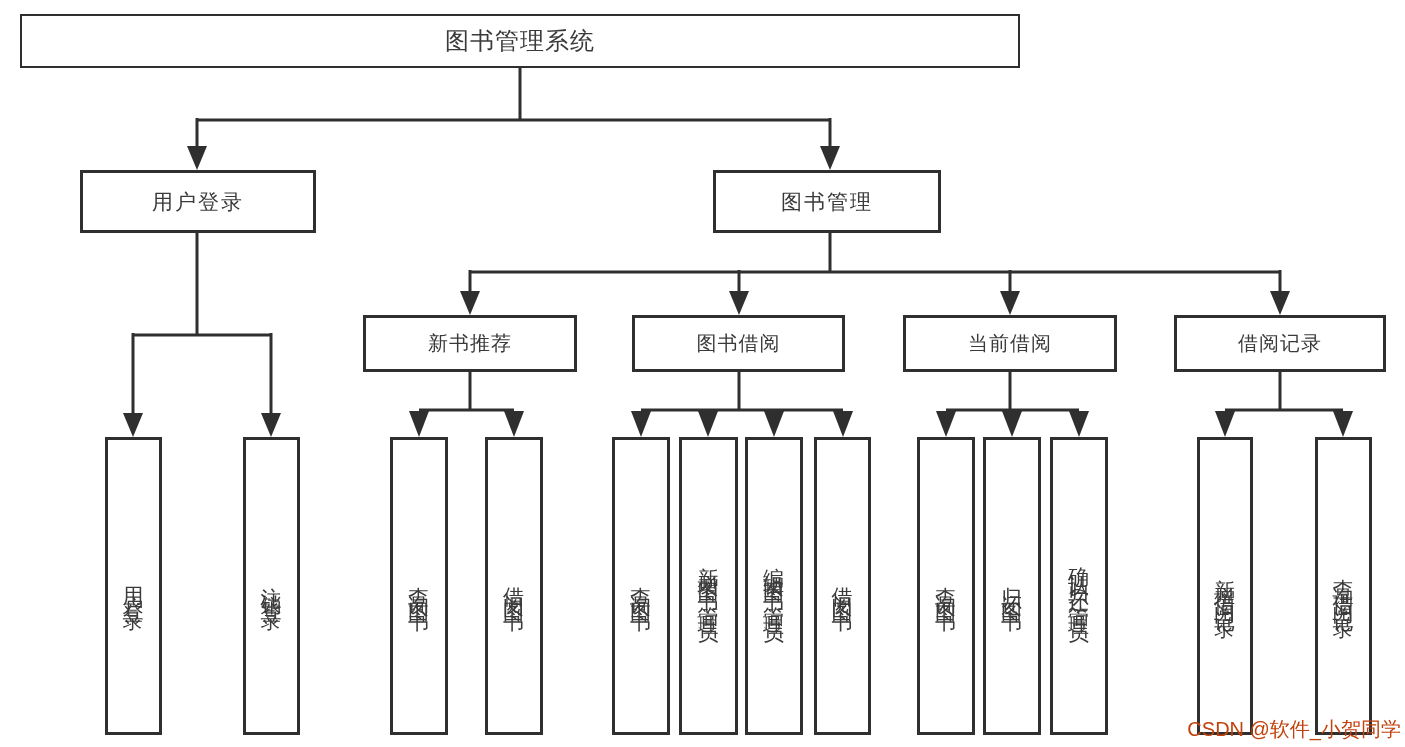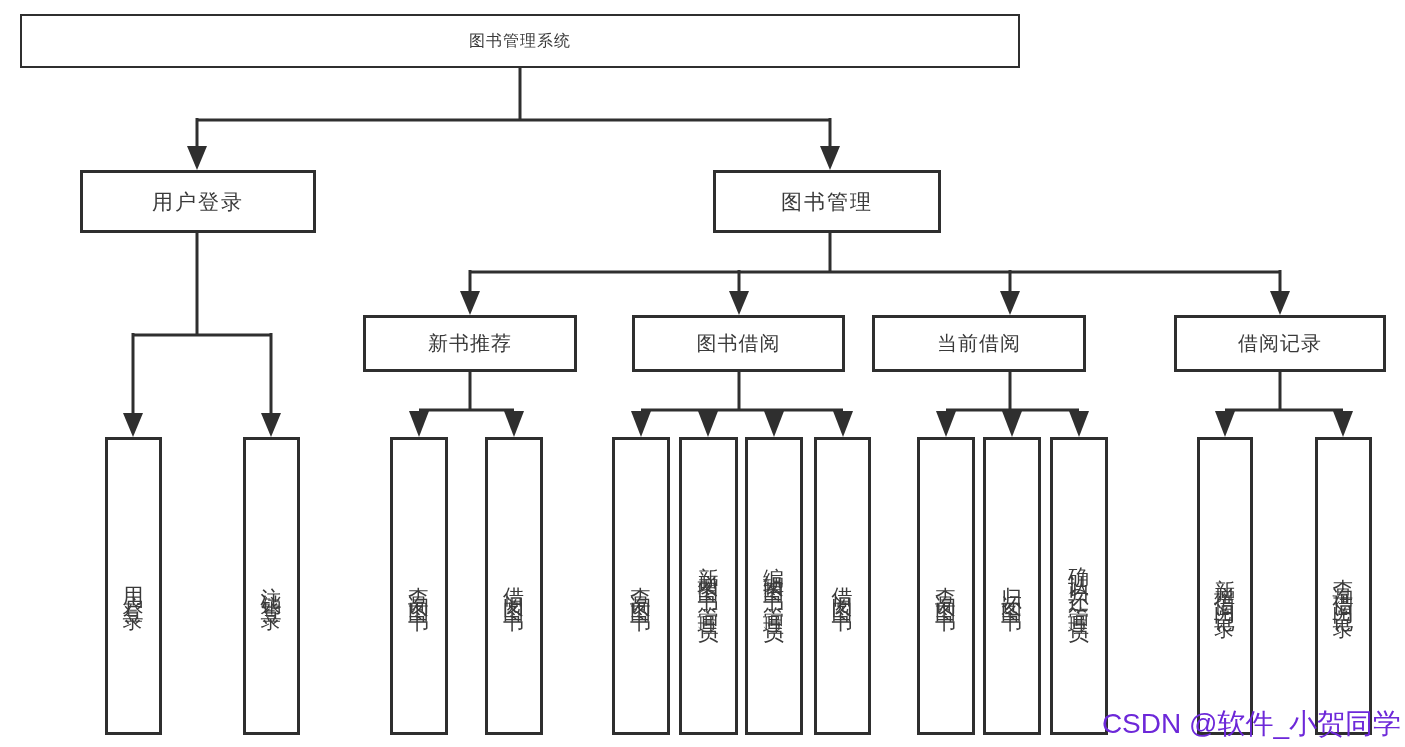--- a/index.html
+++ b/index.html
@@ -26,21 +26,21 @@
     position: absolute;
     box-sizing: border-box;
     background: #ffffff;
     border: 3px solid #2f2f2f;
     display: flex;
     align-items: center;
     justify-content: center;
     color: #3a3a3a;
     z-index: 2;
   }
-  .node.root { border-width: 2px; font-size: 16px; letter-spacing: 1px; }
+  .node.root { border-width: 2px; font-size: 24px; letter-spacing: 1px; }
   .node.lvl2 { font-size: 21px; letter-spacing: 2px; }
   .node.lvl3 { font-size: 20px; letter-spacing: 1px; }
   .leaf {
     position: absolute;
     box-sizing: border-box;
     background: #ffffff;
     border: 3px solid #2f2f2f;
     display: flex;
     align-items: center;
     justify-content: center;
@@ -52,22 +52,22 @@
     text-orientation: mixed;
     font-size: 21px;
     letter-spacing: 8px;
     line-height: 1;
     white-space: nowrap;
   }
   .watermark {
     position: absolute;
     right: 4px;
     bottom: 4px;
-    font-size: 28px;
-    color: #6d28d9;
+    font-size: 20px;
+    color: #c2410c;
     z-index: 3;
     letter-spacing: 0px;
   }
 </style>
 </head>
 <body>
 
 <div class="canvas">
 
   <svg class="connectors" viewBox="0 0 1405 747" xmlns="http://www.w3.org/2000/svg">
@@ -135,21 +135,21 @@
   <div class="node lvl2" style="left:713px; top:170px; width:228px; height:63px;">
     <span>图书管理</span>
   </div>
 
   <div class="node lvl3" style="left:363px; top:315px; width:214px; height:57px;">
     <span>新书推荐</span>
   </div>
   <div class="node lvl3" style="left:632px; top:315px; width:213px; height:57px;">
     <span>图书借阅</span>
   </div>
-  <div class="node lvl3" style="left:872px; top:315px; width:214px; height:57px;">
+  <div class="node lvl3" style="left:903px; top:315px; width:214px; height:57px;">
     <span>当前借阅</span>
   </div>
   <div class="node lvl3" style="left:1174px; top:315px; width:212px; height:57px;">
     <span>借阅记录</span>
   </div>
 
   <div class="leaf" style="left:105px; top:437px; width:57px; height:298px;">
     <span>用户登录</span>
   </div>
   <div class="leaf" style="left:243px; top:437px; width:57px; height:298px;">

